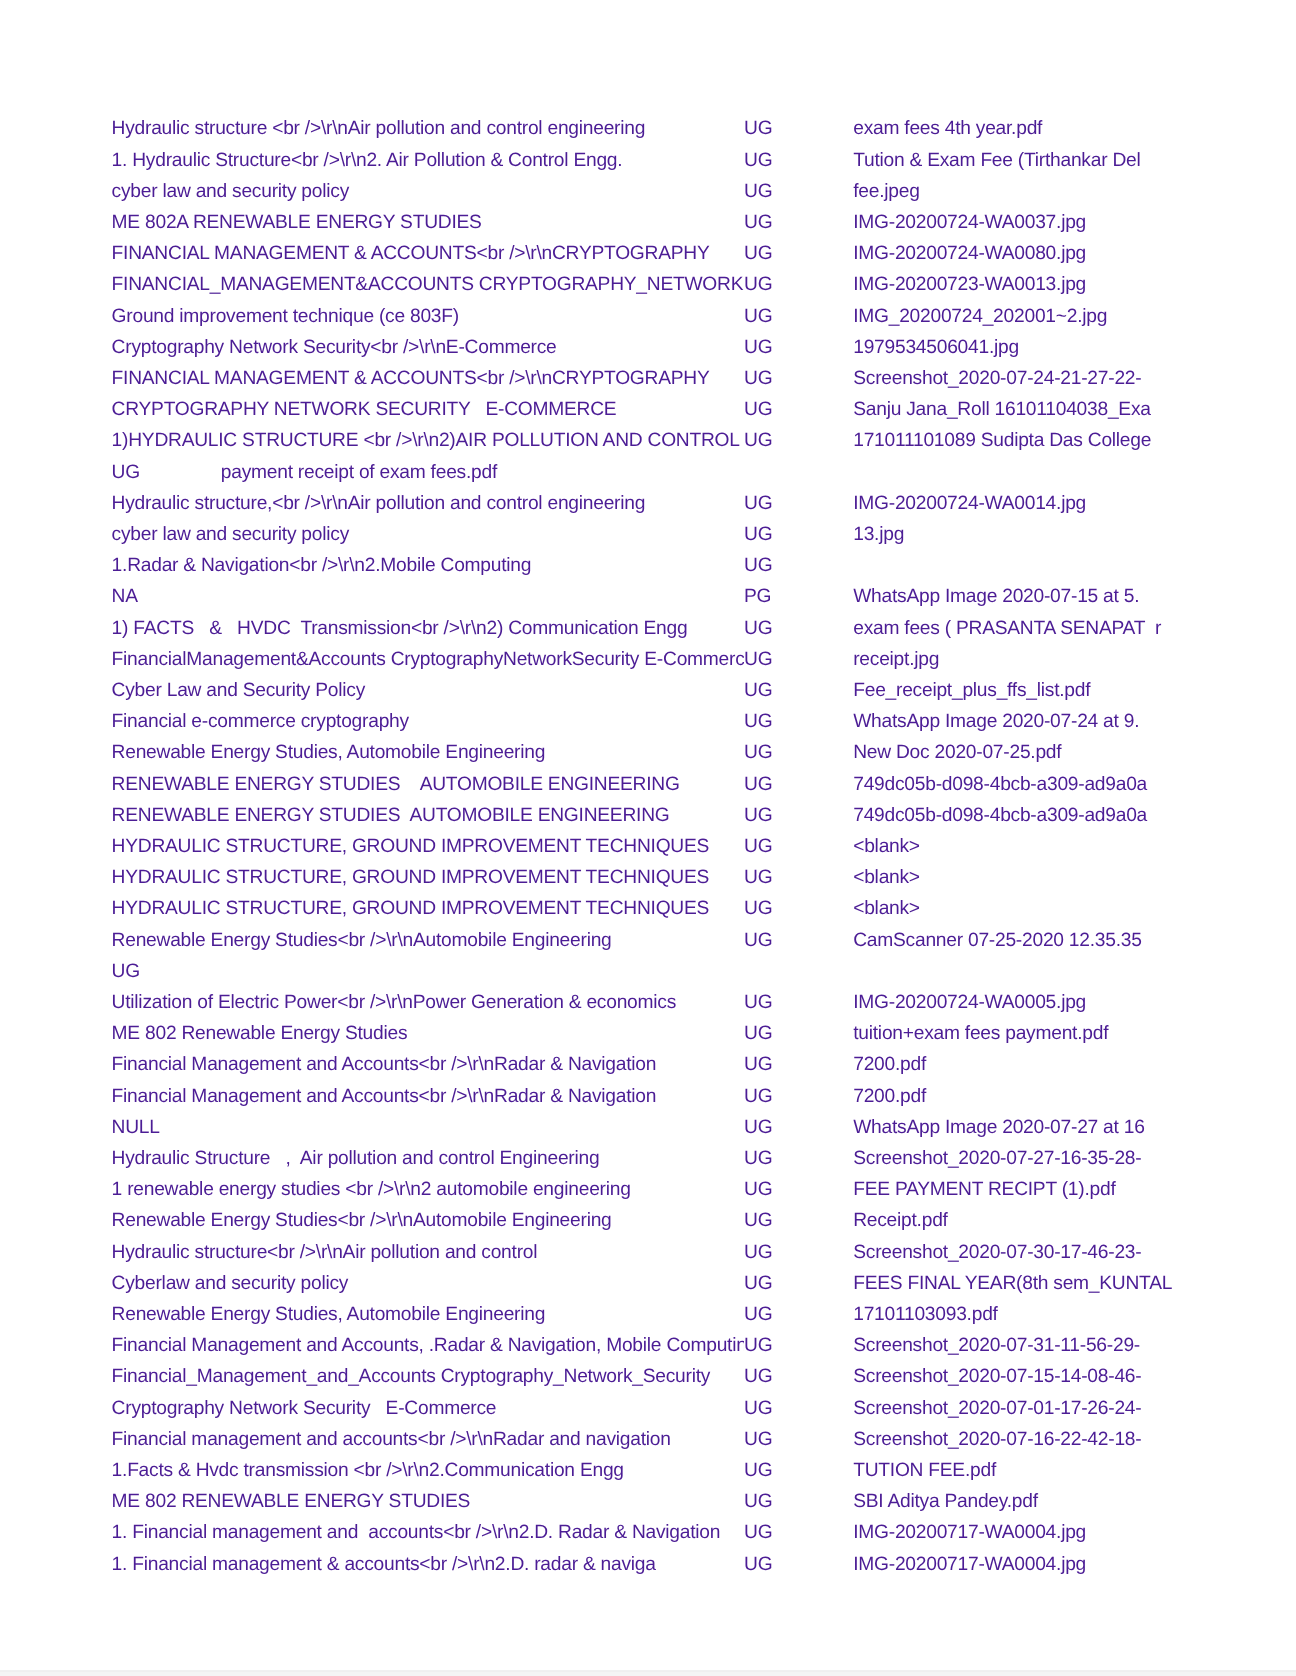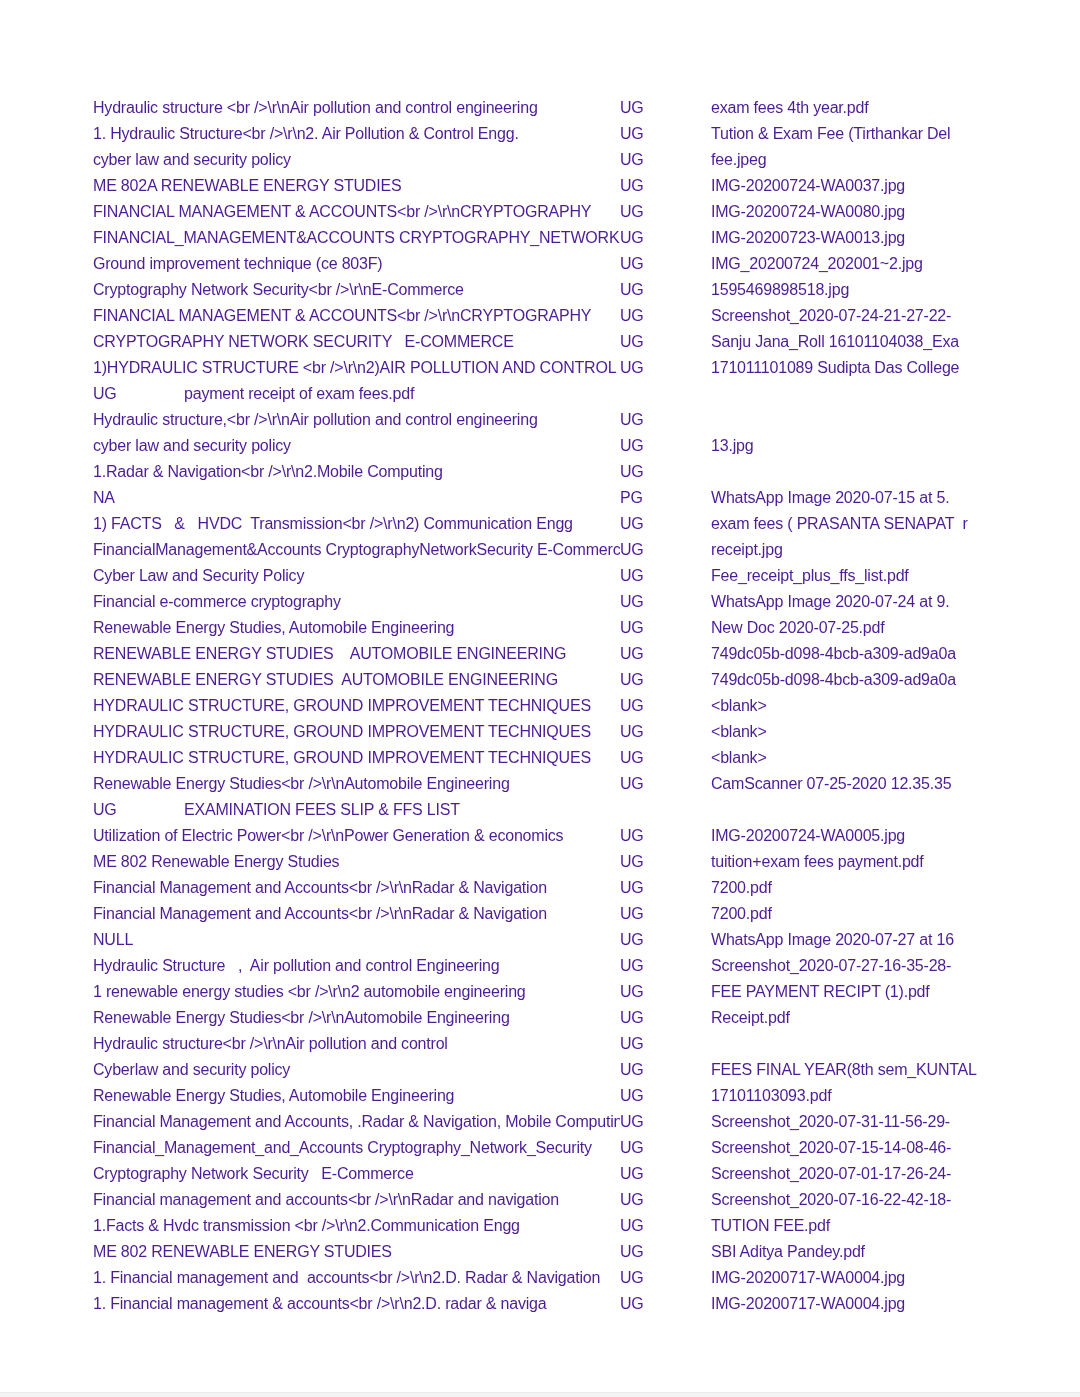--- a/index.html
+++ b/index.html
@@ -86,21 +86,21 @@
 
   <div class="row">
     <span class="cell subject">Ground improvement technique (ce 803F)</span>
     <span class="cell level">UG</span>
     <span class="cell file">IMG_20200724_202001~2.jpg</span>
   </div>
 
   <div class="row">
     <span class="cell subject">Cryptography Network Security&lt;br /&gt;\r\nE-Commerce</span>
     <span class="cell level">UG</span>
-    <span class="cell file">1595469898518.jpg</span>
+    <span class="cell file">1979534506041.jpg</span>
   </div>
 
   <div class="row">
     <span class="cell subject">FINANCIAL MANAGEMENT &amp; ACCOUNTS&lt;br /&gt;\r\nCRYPTOGRAPHY</span>
     <span class="cell level">UG</span>
     <span class="cell file">Screenshot_2020-07-24-21-27-22-</span>
   </div>
 
   <div class="row">
     <span class="cell subject">CRYPTOGRAPHY NETWORK SECURITY   E-COMMERCE</span>
@@ -115,20 +115,21 @@
   </div>
 
   <div class="row">
     <span class="cell level">UG</span>
     <span class="cell file">payment receipt of exam fees.pdf</span>
   </div>
 
   <div class="row">
     <span class="cell subject">Hydraulic structure,&lt;br /&gt;\r\nAir pollution and control engineering</span>
     <span class="cell level">UG</span>
+    <span class="cell file">IMG-20200724-WA0014.jpg</span>
   </div>
 
   <div class="row">
     <span class="cell subject">cyber law and security policy</span>
     <span class="cell level">UG</span>
     <span class="cell file">13.jpg</span>
   </div>
 
   <div class="row">
     <span class="cell subject">1.Radar &amp; Navigation&lt;br /&gt;\r\n2.Mobile Computing</span>
@@ -202,21 +203,20 @@
   </div>
 
   <div class="row">
     <span class="cell subject">Renewable Energy Studies&lt;br /&gt;\r\nAutomobile Engineering</span>
     <span class="cell level">UG</span>
     <span class="cell file">CamScanner 07-25-2020 12.35.35</span>
   </div>
 
   <div class="row">
     <span class="cell level">UG</span>
-    <span class="cell file">EXAMINATION FEES SLIP &amp; FFS LIST</span>
   </div>
 
   <div class="row">
     <span class="cell subject">Utilization of Electric Power&lt;br /&gt;\r\nPower Generation &amp; economics</span>
     <span class="cell level">UG</span>
     <span class="cell file">IMG-20200724-WA0005.jpg</span>
   </div>
 
   <div class="row">
     <span class="cell subject">ME 802 Renewable Energy Studies</span>
@@ -256,20 +256,21 @@
 
   <div class="row">
     <span class="cell subject">Renewable Energy Studies&lt;br /&gt;\r\nAutomobile Engineering</span>
     <span class="cell level">UG</span>
     <span class="cell file">Receipt.pdf</span>
   </div>
 
   <div class="row">
     <span class="cell subject">Hydraulic structure&lt;br /&gt;\r\nAir pollution and control</span>
     <span class="cell level">UG</span>
+    <span class="cell file">Screenshot_2020-07-30-17-46-23-</span>
   </div>
 
   <div class="row">
     <span class="cell subject">Cyberlaw and security policy</span>
     <span class="cell level">UG</span>
     <span class="cell file">FEES FINAL YEAR(8th sem_KUNTAL</span>
   </div>
 
   <div class="row">
     <span class="cell subject">Renewable Energy Studies, Automobile Engineering</span>

